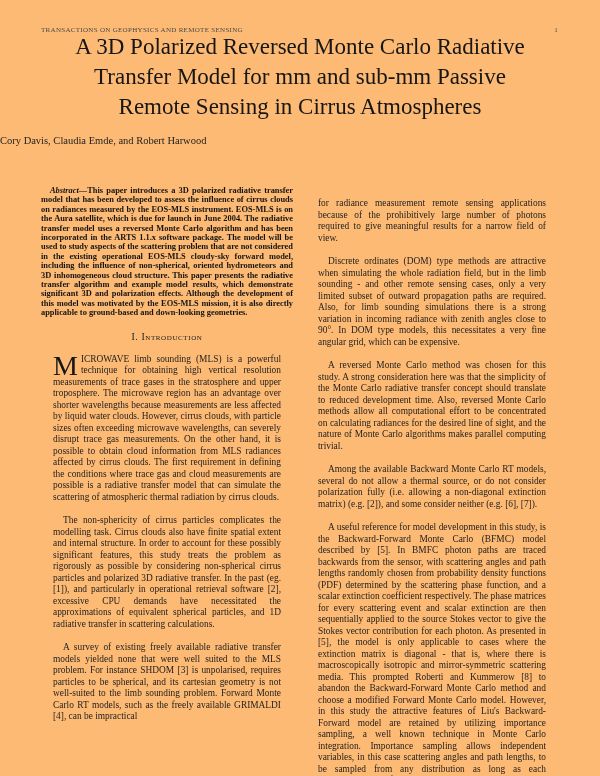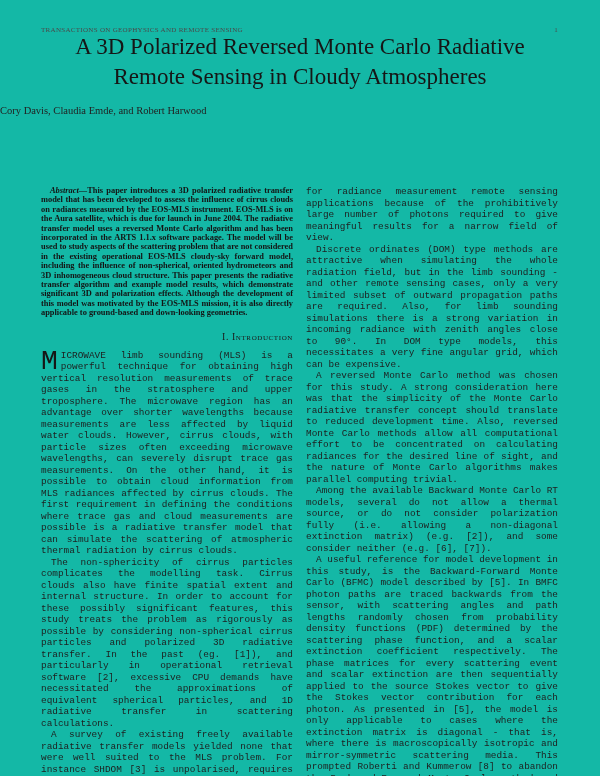--- a/index.html
+++ b/index.html
@@ -1,21 +1,21 @@
 <!DOCTYPE html>
 <html><head>
 <meta charset="utf-8">
 <style>
   html, body { margin: 0; padding: 0; background: #e8e8e8; }
   .page {
     position: relative;
     width: 600px;
     height: 776px;
     margin: 0 auto;
-    background: #14b8a6;
+    background: #fdba74;
     color: #1b1b1b;
     font-family: "Liberation Serif", serif;
     overflow: hidden;
     box-sizing: border-box;
   }
   .running-head {
     position: absolute;
     top: 26px;
     left: 41px;
     right: 42px;
@@ -56,33 +56,32 @@
     margin: 0;
     font-size: 8.4px;
     line-height: 9.4px;
     font-weight: bold;
     text-indent: 9px;
     color: #141414;
   }
   .abstract .abstract-label { font-style: italic; }
   .section-heading {
     margin: 13px 0 8px 0;
-    text-align: right;
+    text-align: center;
     font-size: 9.8px;
     font-weight: normal;
     font-variant: small-caps;
     letter-spacing: 0.6px;
     color: #1b1b1b;
   }
   .body-para {
-    margin: 0;
+    margin: 12px;
     font-size: 9.4px;
     line-height: 11.5px;
     color: #1e1e1e;
-    font-family: Liberation Mono, monospace;
   }
   .body-para.indent { text-indent: 10px; }
   .drop-cap {
     float: left;
     font-size: 28px;
     line-height: 21px;
     padding: 1px 3px 0 0;
     font-weight: normal;
     color: #161616;
   }
@@ -101,21 +100,22 @@
 
 <div class="page">
 
   <div class="running-head">
     <span>TRANSACTIONS ON GEOPHYSICS AND REMOTE SENSING</span>
     <span>1</span>
   </div>
 
   <h1 class="title">
     <span class="title-line">A 3D Polarized Reversed Monte Carlo Radiative</span>
-    <span class="title-line">Remote Sensing in Cloudy Atmospheres</span>
+    <span class="title-line">Transfer Model for mm and sub-mm Passive</span>
+    <span class="title-line">Remote Sensing in Cirrus Atmospheres</span>
   </h1>
 
   <div class="authors">Cory Davis, Claudia Emde, and Robert Harwood</div>
 
   <div class="columns">
 
     <div class="col">
       <p class="abstract"><span class="abstract-label">Abstract—</span><span>This paper introduces a 3D polarized radiative transfer model that has been developed to assess the influence of cirrus clouds on radiances measured by the EOS-MLS instrument. EOS-MLS is on the Aura satellite, which is due for launch in June 2004. The radiative transfer model uses a reversed Monte Carlo algorithm and has been incorporated in the ARTS 1.1.x software package. The model will be used to study aspects of the scattering problem that are not considered in the existing operational EOS-MLS cloudy-sky forward model, including the influence of non-spherical, oriented hydrometeors and 3D inhomogeneous cloud structure. This paper presents the radiative transfer algorithm and example model results, which demonstrate significant 3D and polarization effects. Although the development of this model was motivated by the EOS-MLS mission, it is also directly applicable to ground-based and down-looking geometries.</span></p>
 
       <h2 class="section-heading">I. Introduction</h2>

